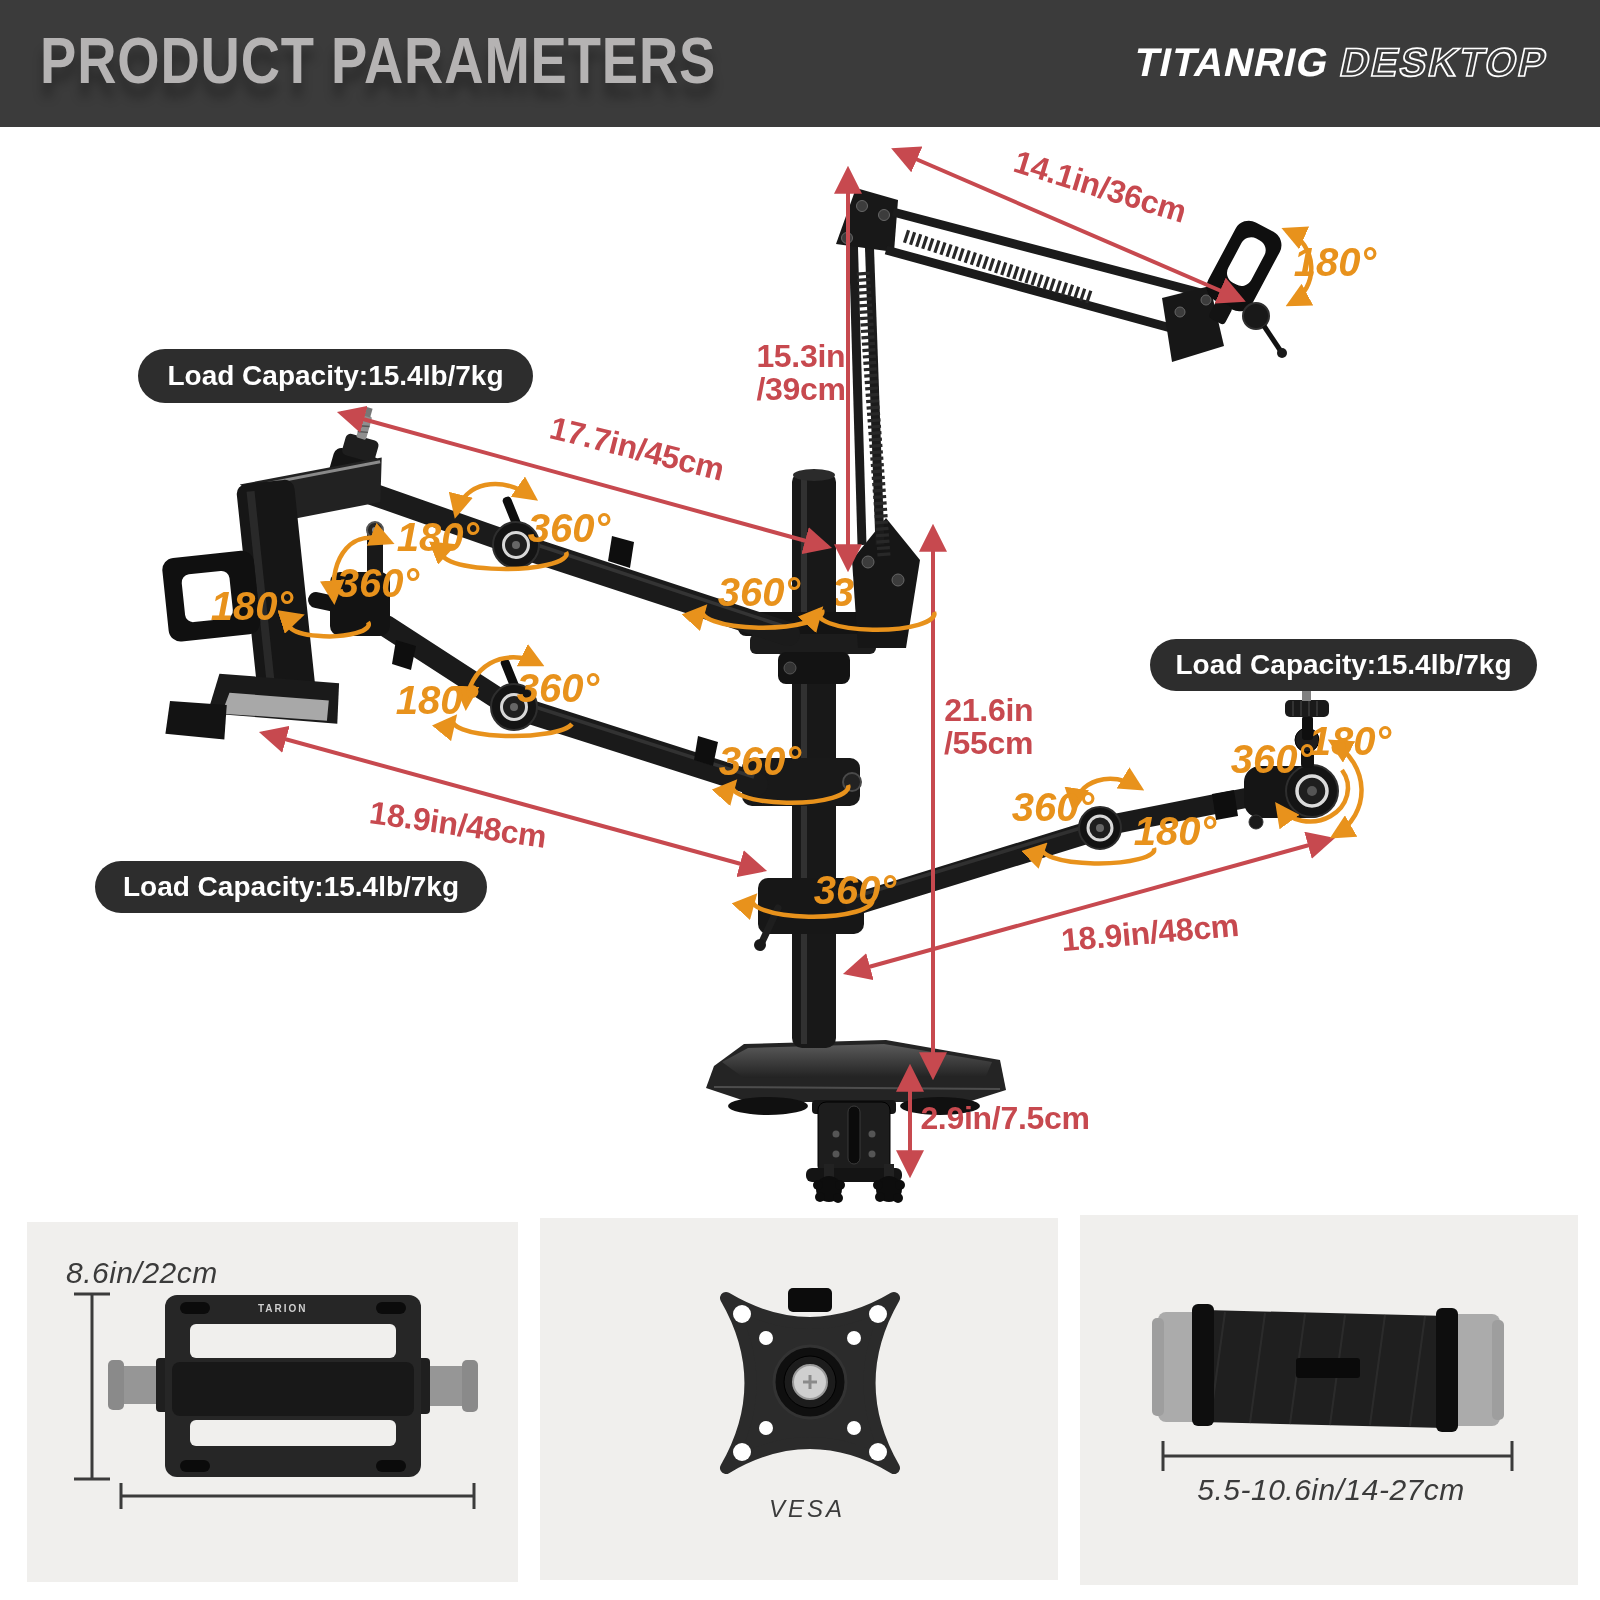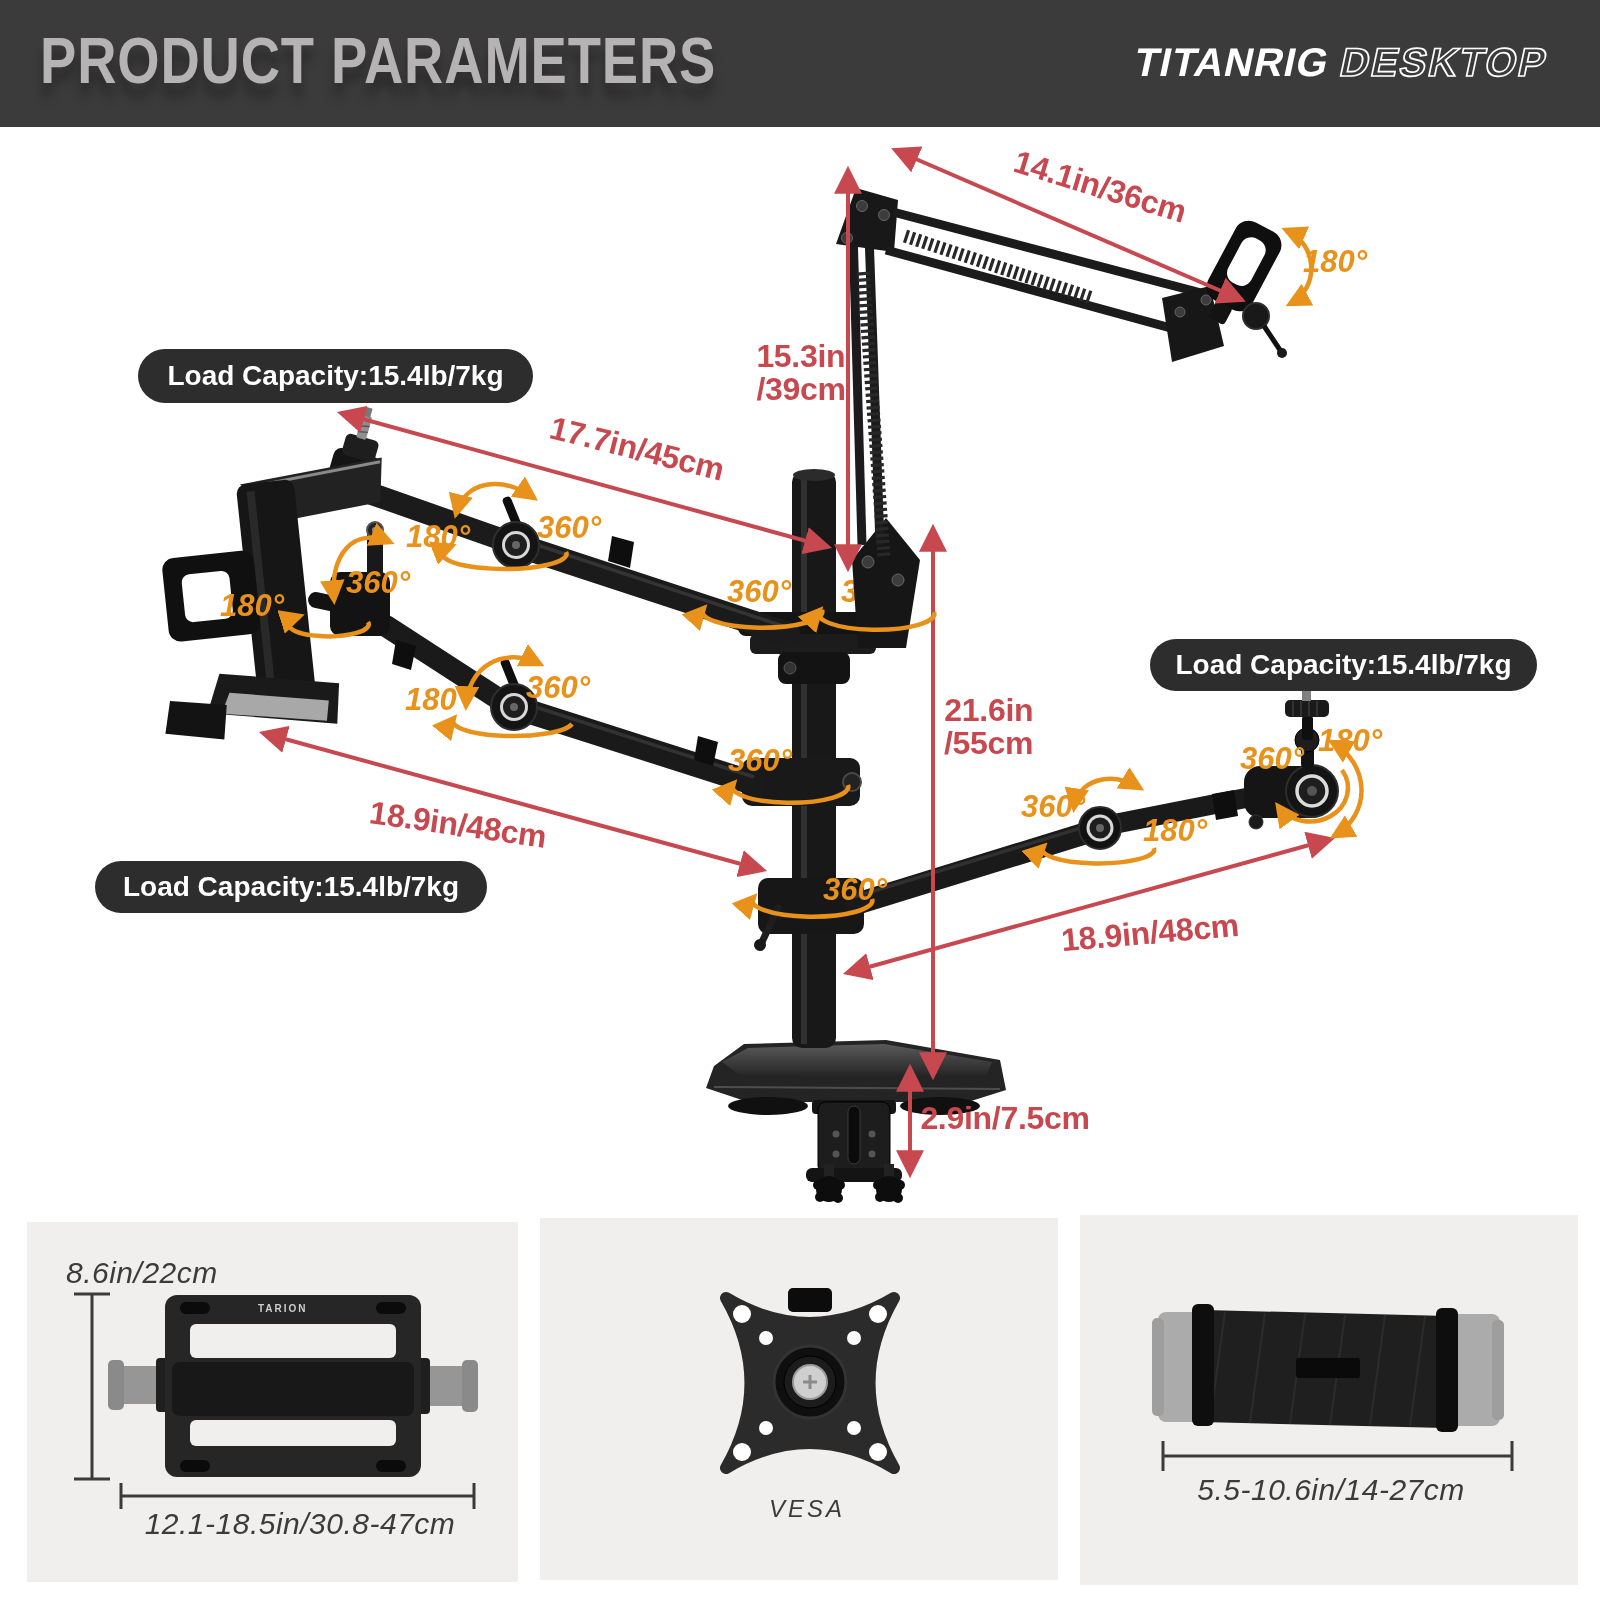--- a/index.html
+++ b/index.html
@@ -26,21 +26,21 @@
       color:#cfcfcf;letter-spacing:2px;}
   
   #stand-svg{position:absolute;left:0;top:0;z-index:5;}
   
   .badge{position:absolute;z-index:10;background:var(--badge_bg);color:var(--badge_text);
       border-radius:28px;display:flex;align-items:center;justify-content:center;
       font-size:28px;font-weight:700;white-space:nowrap;margin-top:16px;}
   .dim-label{position:absolute;z-index:10;color:var(--red);font-size:32px;font-weight:700;
       white-space:nowrap;letter-spacing:-.3px;}
   .dim-label .ln{line-height:33px;}
-  .rot-label{position:absolute;z-index:10;color:var(--orange);font-size:31px;font-weight:700;
+  .rot-label{position:absolute;z-index:10;color:var(--orange);font-size:40px;font-weight:700;
       font-style:italic;white-space:nowrap;transform:translate(-50%,-50%);}
 </style>
 </head>
 <body>
 
 <div id="page">
 
   <div id="header">
     <div id="page-title">PRODUCT PARAMETERS</div>
     <div id="brand">
@@ -339,18 +339,17 @@
   <div class="rot-label" style="left:759px;top:592px">360°</div>
   <div class="rot-label" style="left:873px;top:592px;z-index:4">360°</div>
   <div class="rot-label" style="left:760px;top:761px">360°</div>
   <div class="rot-label" style="left:855px;top:890px">360°</div>
   <div class="rot-label" style="left:1053px;top:807px">360°</div>
   <div class="rot-label" style="left:1175px;top:831px">180°</div>
   <div class="rot-label" style="left:1272px;top:759px">360°</div>
   <div class="rot-label" style="left:1350px;top:741px">180°</div>
 
   <div class="panel-dim" style="left:66px;top:1256px">8.6in/22cm</div>
-  <div class="panel-dim centered" style="left:300px;top:1524px">12.1-18.5in/30.8-47cm</div>
   <div class="panel-dim centered" style="left:807px;top:1509px;font-size:24px;letter-spacing:3px">VESA</div>
   <div class="panel-dim centered" style="left:1331px;top:1490px">5.5-10.6in/14-27cm</div>
   <div id="tray-logo">TARION</div>
 
 </div>
 
 </body></html>

